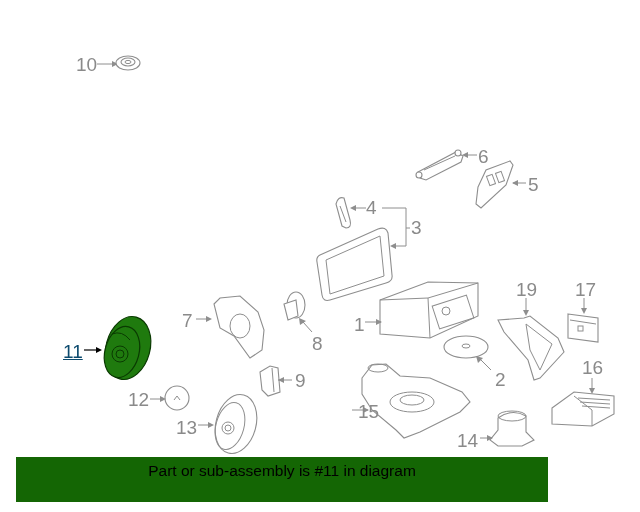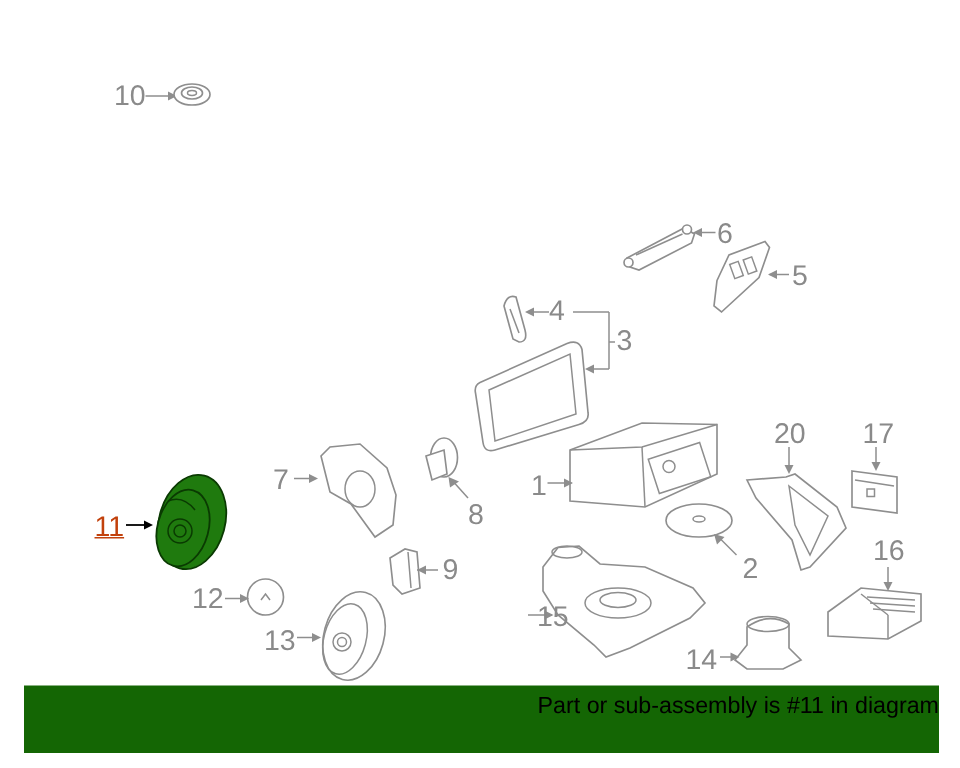--- a/index.html
+++ b/index.html
@@ -1,20 +1,20 @@
 <!DOCTYPE html>
 <html><head>
   <meta charset="utf-8">
   <style>
     html, body { margin: 0; padding: 0; background: #ffffff; }
     body { width: 640px; height: 512px; position: relative; overflow: hidden; font-family: "Liberation Sans", sans-serif; }
     .diagram { position: absolute; left: 0; top: 0; width: 556px; height: 512px; }
     .callout { position: absolute; font-family: "Liberation Sans", sans-serif; font-size: 19px; color: #8a8a8a; line-height: 1; }
-    .callout.active { color: #c2410c; text-decoration: underline; }
-    .banner { position: absolute; left: 16px; top: 457px; width: 610px; height: 45px; background: #146604; color: #000000; text-align: right; font-family: "Liberation Sans", sans-serif; font-size: 15.5px; line-height: 17px; padding-top: 5px; box-sizing: border-box; }
+    .callout.active { color: #0c4a6e; text-decoration: underline; }
+    .banner { position: absolute; left: 16px; top: 457px; width: 532px; height: 45px; background: #146604; color: #000000; text-align: center; font-family: "Liberation Sans", sans-serif; font-size: 15.5px; line-height: 17px; padding-top: 5px; box-sizing: border-box; }
     .banner div { white-space: nowrap; }
     svg .p { fill: #ffffff; stroke: #8e8e8e; stroke-width: 1.1; }
     svg .l { fill: none; stroke: #8e8e8e; stroke-width: 1; }
     svg .a { fill: #8e8e8e; stroke: none; }
     svg .g { fill: #1f7a0e; stroke: #0a3a02; stroke-width: 1.2; }
     svg .gl { fill: none; stroke: #0a3a02; stroke-width: 1; }
   </style>
 </head>
 <body>
 
@@ -171,21 +171,21 @@
       <line x1="84" y1="350" x2="96" y2="350" stroke="#000" stroke-width="1.2"></line>
         <polygon fill="#000" points="96,347 102,350 96,353"></polygon>
     </g>
   </svg>
 
   <div class="callout" style="left:76px;top:55px;">10</div>
   <div class="callout" style="left:478px;top:147px;">6</div>
   <div class="callout" style="left:528px;top:175px;">5</div>
   <div class="callout" style="left:366px;top:198px;">4</div>
   <div class="callout" style="left:411px;top:218px;">3</div>
-  <div class="callout" style="left:516px;top:280px;">20</div>
+  <div class="callout" style="left:516px;top:280px;">19</div>
   <div class="callout" style="left:575px;top:280px;">17</div>
   <div class="callout" style="left:182px;top:311px;">7</div>
   <div class="callout" style="left:354px;top:315px;">1</div>
   <div class="callout" style="left:312px;top:334px;">8</div>
   <div class="callout active" style="left:63px;top:342px;">11</div>
   <div class="callout" style="left:582px;top:358px;">16</div>
   <div class="callout" style="left:495px;top:370px;">2</div>
   <div class="callout" style="left:295px;top:371px;">9</div>
   <div class="callout" style="left:128px;top:390px;">12</div>
   <div class="callout" style="left:330px;top:402px;margin-left:28px;">15</div>

